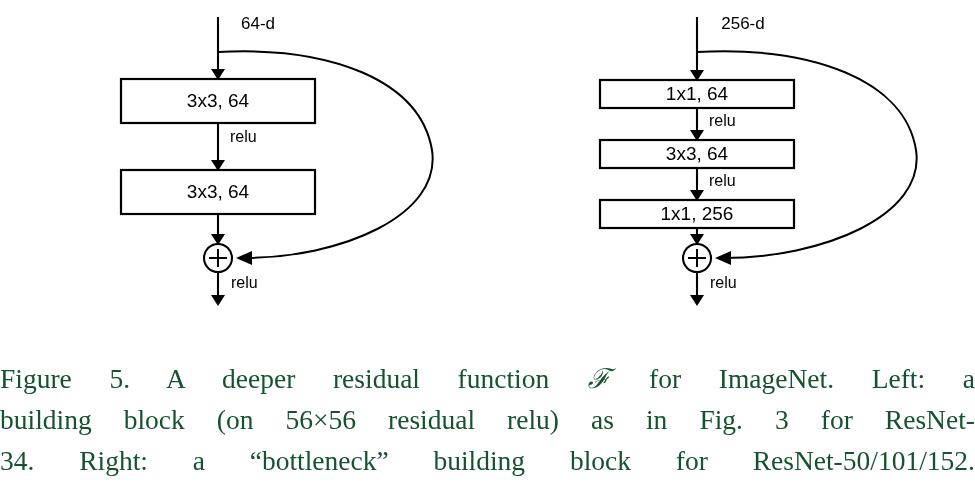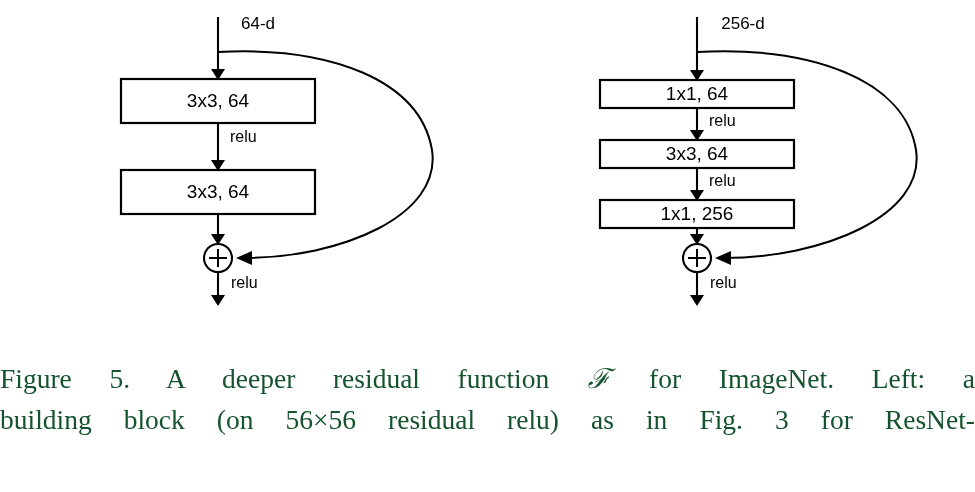--- a/index.html
+++ b/index.html
@@ -218,15 +218,25 @@
       <span>56×56</span>
       <span>residual</span>
       <span>relu)</span>
       <span>as</span>
       <span>in</span>
       <span>Fig.</span>
       <span>3</span>
       <span>for</span>
       <span>ResNet-</span>
     </div>
+    <div class="just-line cap-line">
+      <span>34.</span>
+      <span>Right:</span>
+      <span>a</span>
+      <span>“bottleneck”</span>
+      <span>building</span>
+      <span>block</span>
+      <span>for</span>
+      <span>ResNet-50/101/152.</span>
+    </div>
   </div>
 
 </div>
 
 </body></html>

